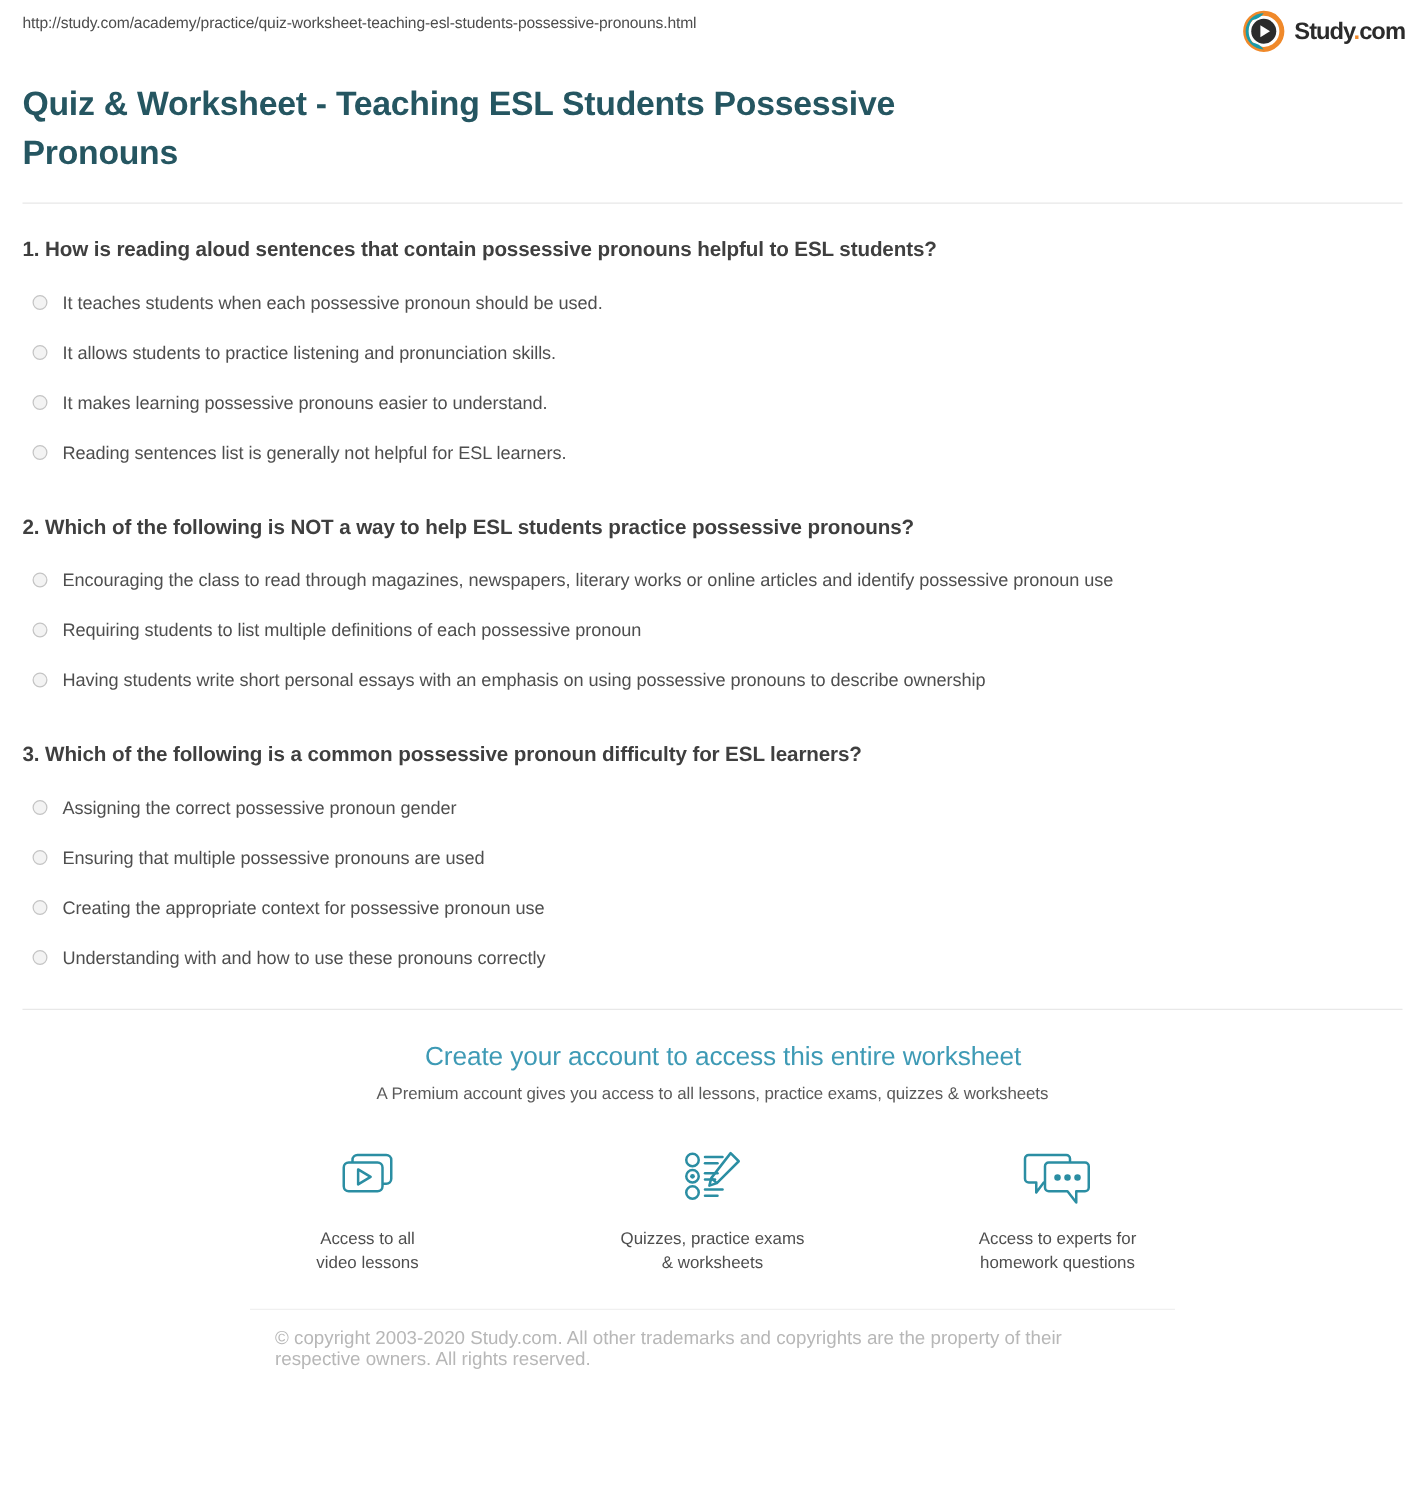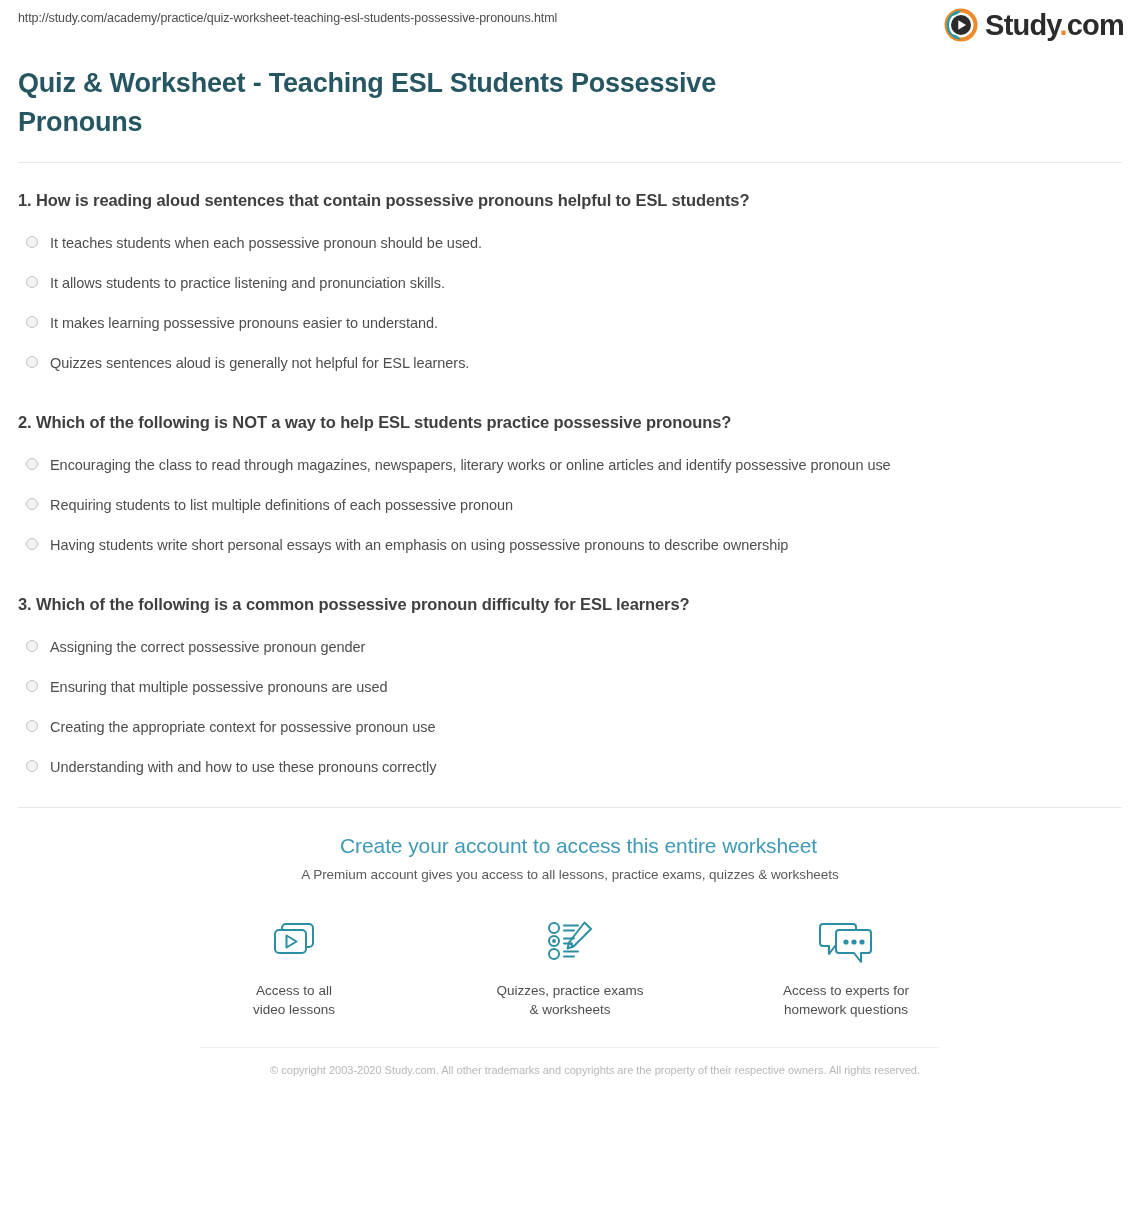--- a/index.html
+++ b/index.html
@@ -44,21 +44,21 @@
     align-items: center;
     gap: 7px;
   }
   .logo-mark {
     width: 34px;
     height: 34px;
     position: relative;
     flex: 0 0 auto;
   }
   .logo-text {
-    font-size: 29px;
+    font-size: 19px;
     font-weight: bold;
     color: #2b2b2b;
     letter-spacing: -0.8px;
     line-height: 1;
   }
   .logo-text .dot { color: #f0892a; }
 
   
   .title-wrap {
     padding: 0 18px;
@@ -160,22 +160,22 @@
 
   
   .footer-rule {
     border: 0;
     border-top: 1px solid #f0f0f0;
     margin: 28px 200px 0 200px;
   }
   .copyright {
     margin: 14px auto 0 auto;
     width: 700px;
-    text-align: right;
-    font-size: 11px;
+    text-align: left;
+    font-size: 15px;
     line-height: 17px;
     color: #b7b7b7;
   }
 </style>
 </head>
 <body>
 
 <div class="page">
 
   <div class="topbar">
@@ -211,21 +211,21 @@
         <li class="option">
           <span class="radio"></span>
           <span class="option-label">It allows students to practice listening and pronunciation skills.</span>
         </li>
         <li class="option">
           <span class="radio"></span>
           <span class="option-label">It makes learning possessive pronouns easier to understand.</span>
         </li>
         <li class="option">
           <span class="radio"></span>
-          <span class="option-label">Quizzes sentences aloud is generally not helpful for ESL learners.</span>
+          <span class="option-label">Reading sentences list is generally not helpful for ESL learners.</span>
         </li>
       </ul>
     </div>
 
     <div class="question-block">
       <p class="question-text">2. Which of the following is NOT a way to help ESL students practice possessive pronouns?</p>
       <ul class="options">
         <li class="option">
           <span class="radio"></span>
           <span class="option-label">Encouraging the class to read through magazines, newspapers, literary works or online articles and identify possessive pronoun use</span>

